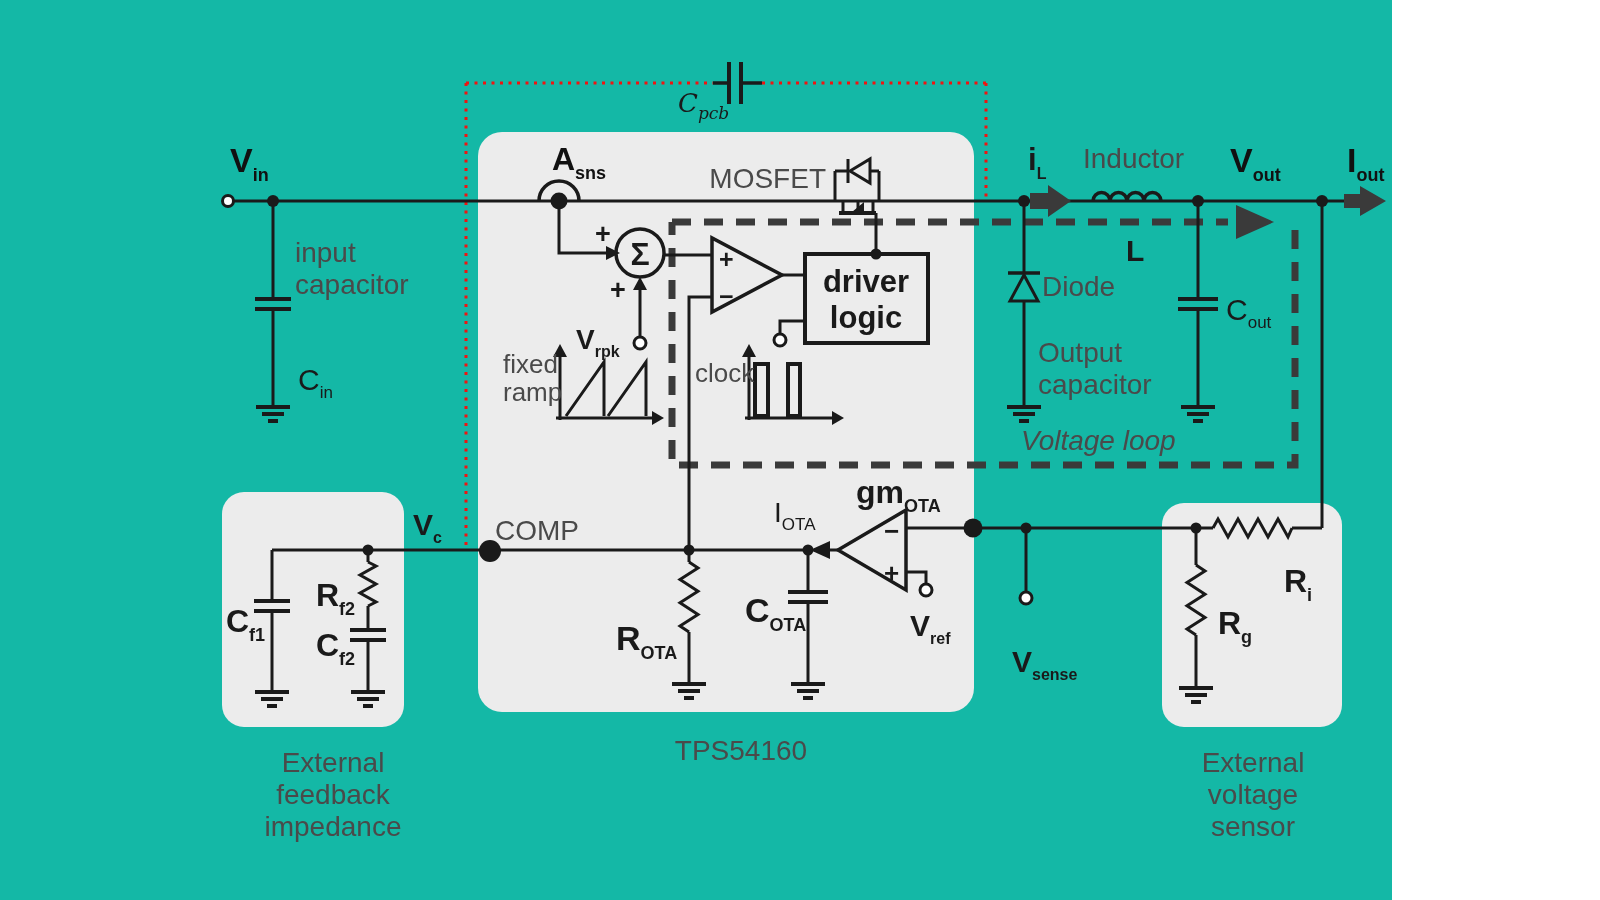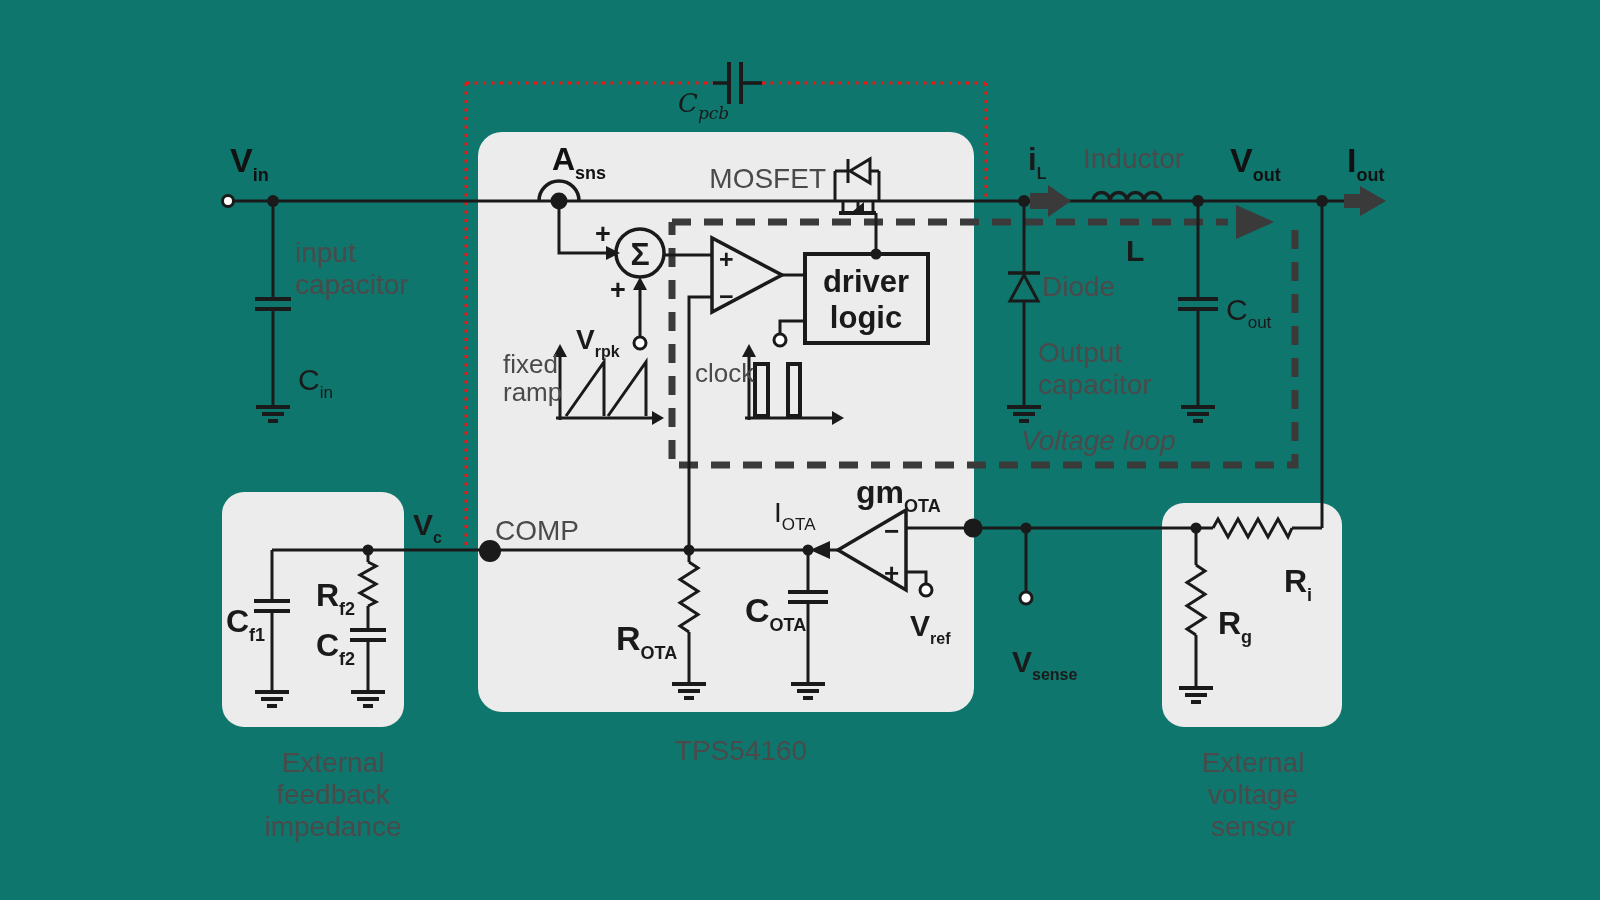--- a/index.html
+++ b/index.html
@@ -1,16 +1,16 @@
 <!DOCTYPE html>
 <html><head>
 <meta charset="utf-8">
 <style>
   html,body{margin:0;padding:0;background:#ffffff;}
-  #stage{position:relative;width:1600px;height:900px;background:#0f766e;overflow:hidden;}
+  #stage{position:relative;width:1392px;height:900px;background:#14b8a6;overflow:hidden;}
   svg{position:absolute;left:0;top:0;}
   text{font-family:"Liberation Sans",sans-serif;fill:#1a1a1a;}
   .lbl{fill:#4a4a4a;font-size:28px;}
   .lbl26{fill:#4a4a4a;font-size:26px;}
   .big{font-size:32px;font-weight:bold;fill:#111;}
   .big34{font-size:34px;font-weight:bold;fill:#111;}
   .sub{font-size:18px;font-weight:bold;}
   .subg{font-size:17px;}
   .it{font-style:italic;}
   .serifit{font-family:"DejaVu Serif","Liberation Serif",serif;font-style:italic;fill:#1a1a1a;}

